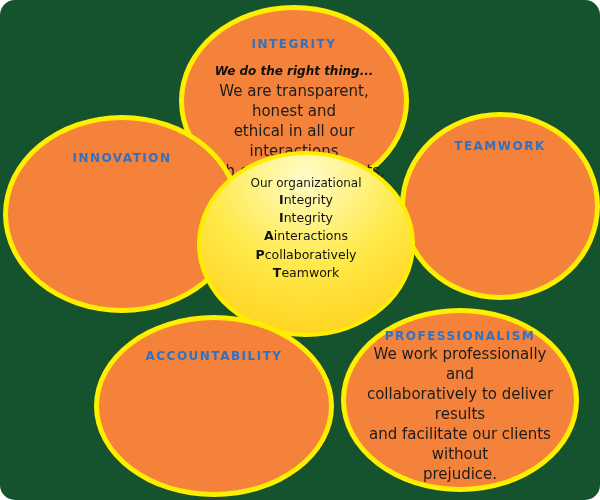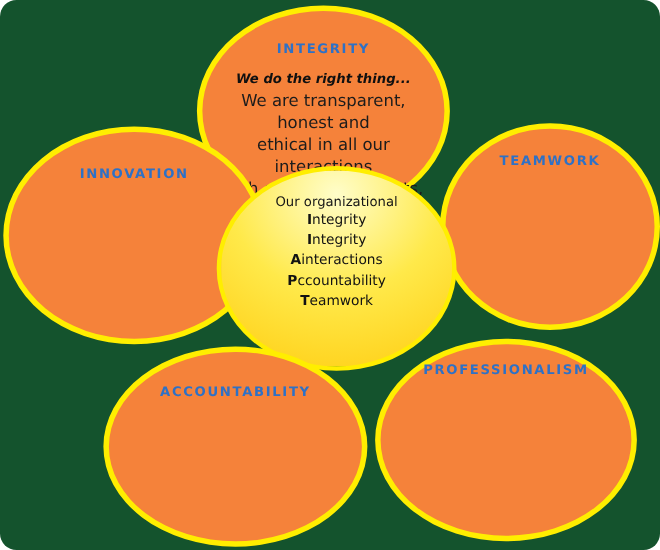--- a/index.html
+++ b/index.html
@@ -94,31 +94,35 @@
     </div>
   </div>
 
   <div class="center-ellipse">
     <div class="center-text">
       <div class="center-line1">Our organizational</div>
       <div class="center-list">
         <div><span class="first">I</span><span>ntegrity</span></div>
         <div><span class="first">I</span><span>ntegrity</span></div>
         <div><span class="first">A</span><span>interactions</span></div>
-        <div><span class="first">P</span><span>ccountability</span></div>
+        <div><span class="first">P</span><span>collaboratively</span></div>
         <div><span class="first">T</span><span>eamwork</span></div>
       </div>
     </div>
   </div>
 
   <div class="petal petal-accountability">
     <div class="petal-text">
       <div class="petal-title">ACCOUNTABILITY</div>
     </div>
   </div>
 
   <div class="petal petal-professionalism">
     <div class="petal-text">
       <div class="petal-title">PROFESSIONALISM</div>
+      <div class="petal-desc">We work professionally and
+collaboratively to deliver results
+and facilitate our clients without
+prejudice.</div>
     </div>
   </div>
 
 </div>
 
 </body></html>

